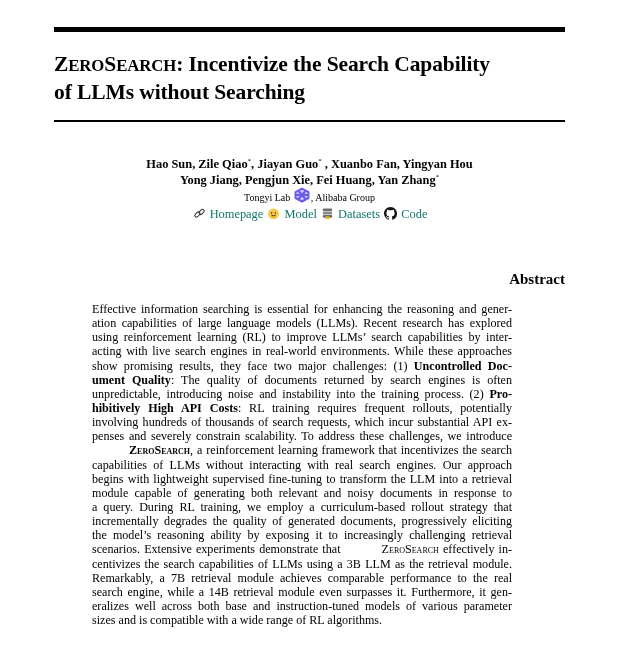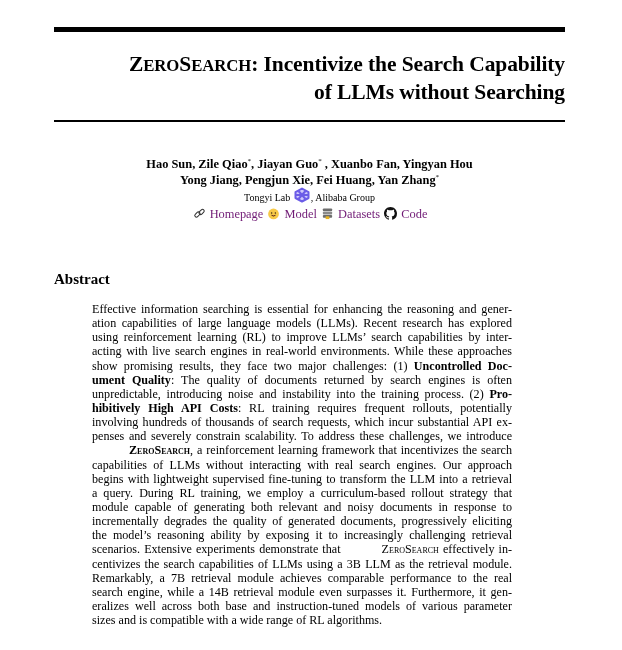--- a/index.html
+++ b/index.html
@@ -29,21 +29,21 @@
       top: 120px;
       width: 511px;
       height: 1.5px;
       background: #000;
     }
     .title {
       position: absolute;
       left: 54px;
       top: 51px;
       width: 511px;
-      text-align: right;
+      text-align: left;
       font-weight: bold;
       font-size: 21.5px;
       line-height: 27px;
       letter-spacing: -0.1px;
     }
     .sc-big { font-size: 1em; }
     .sc-small { font-size: 0.78em; }
     .authors {
       position: absolute;
       left: 54px;
@@ -78,37 +78,37 @@
     .links {
       position: absolute;
       left: 54px;
       top: 206px;
       width: 511px;
       text-align: center;
       font-size: 12.4px;
       line-height: 16px;
     }
     .link {
-      color: #701a75;
+      color: #0f766e;
       text-decoration: none;
       cursor: pointer;
     }
     .icn {
       display: inline-block;
       vertical-align: -2px;
       width: 13px;
       height: 13px;
       margin: 0 1px;
     }
     .abstract-heading {
       position: absolute;
       left: 54px;
       top: 269px;
       width: 511px;
-      text-align: left;
+      text-align: right;
       font-weight: bold;
       font-size: 15px;
       line-height: 20px;
     }
     .abstract-body {
       position: absolute;
       left: 92px;
       top: 302px;
       width: 420px;
       font-size: 12.1px;
@@ -209,22 +209,22 @@
   <span class="line">acting with live search engines in real-world environments. While these approaches</span>
   <span class="line"><span>show promising results, they face two major challenges: (1) </span><b>Uncontrolled Doc-</b></span>
   <span class="line"><b>ument Quality</b><span>: The quality of documents returned by search engines is often</span></span>
   <span class="line"><span>unpredictable, introducing noise and instability into the training process. (2) </span><b>Pro-</b></span>
   <span class="line"><b>hibitively High API Costs</b><span>: RL training requires frequent rollouts, potentially</span></span>
   <span class="line">involving hundreds of thousands of search requests, which incur substantial API ex-</span>
   <span class="line">penses and severely constrain scalability. To address these challenges, we introduce</span>
   <span class="line"><b class="sc">ZeroSearch</b><span>, a reinforcement learning framework that incentivizes the search</span></span>
   <span class="line">capabilities of LLMs without interacting with real search engines. Our approach</span>
   <span class="line">begins with lightweight supervised fine-tuning to transform the LLM into a retrieval</span>
+  <span class="line">module capable of generating both relevant and noisy documents in response to</span>
   <span class="line">a query. During RL training, we employ a curriculum-based rollout strategy that</span>
-  <span class="line">module capable of generating both relevant and noisy documents in response to</span>
   <span class="line">incrementally degrades the quality of generated documents, progressively eliciting</span>
   <span class="line">the model’s reasoning ability by exposing it to increasingly challenging retrieval</span>
   <span class="line"><span>scenarios. Extensive experiments demonstrate that </span><span class="sc">ZeroSearch</span><span> effectively in-</span></span>
   <span class="line">centivizes the search capabilities of LLMs using a 3B LLM as the retrieval module.</span>
   <span class="line">Remarkably, a 7B retrieval module achieves comparable performance to the real</span>
   <span class="line">search engine, while a 14B retrieval module even surpasses it. Furthermore, it gen-</span>
   <span class="line">eralizes well across both base and instruction-tuned models of various parameter</span>
   <span class="line last">sizes and is compatible with a wide range of RL algorithms.</span>
 </div>
 

